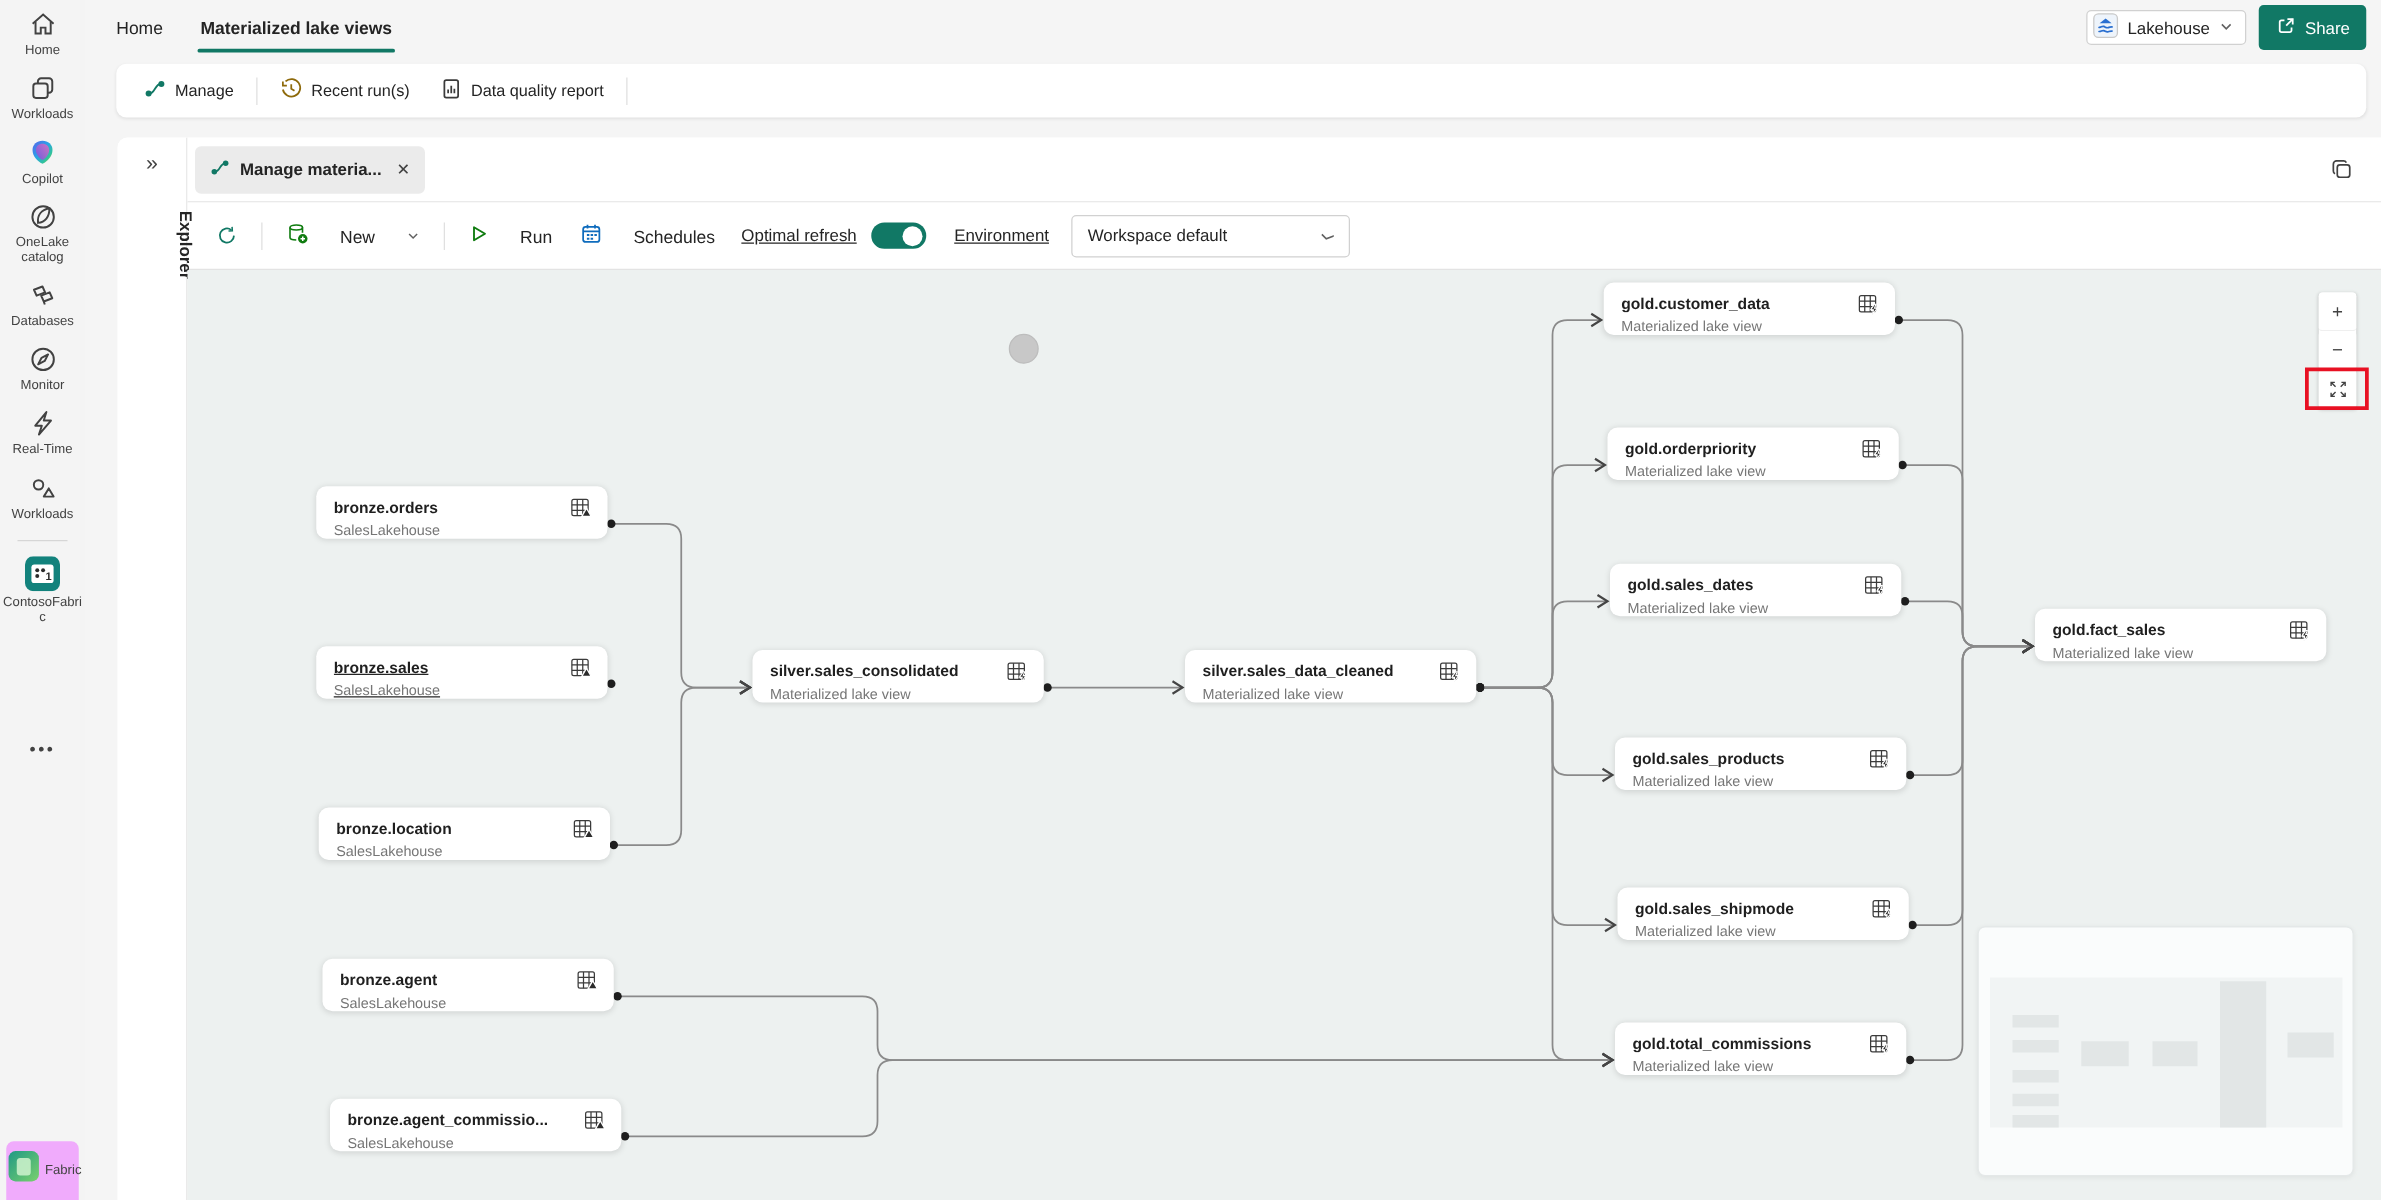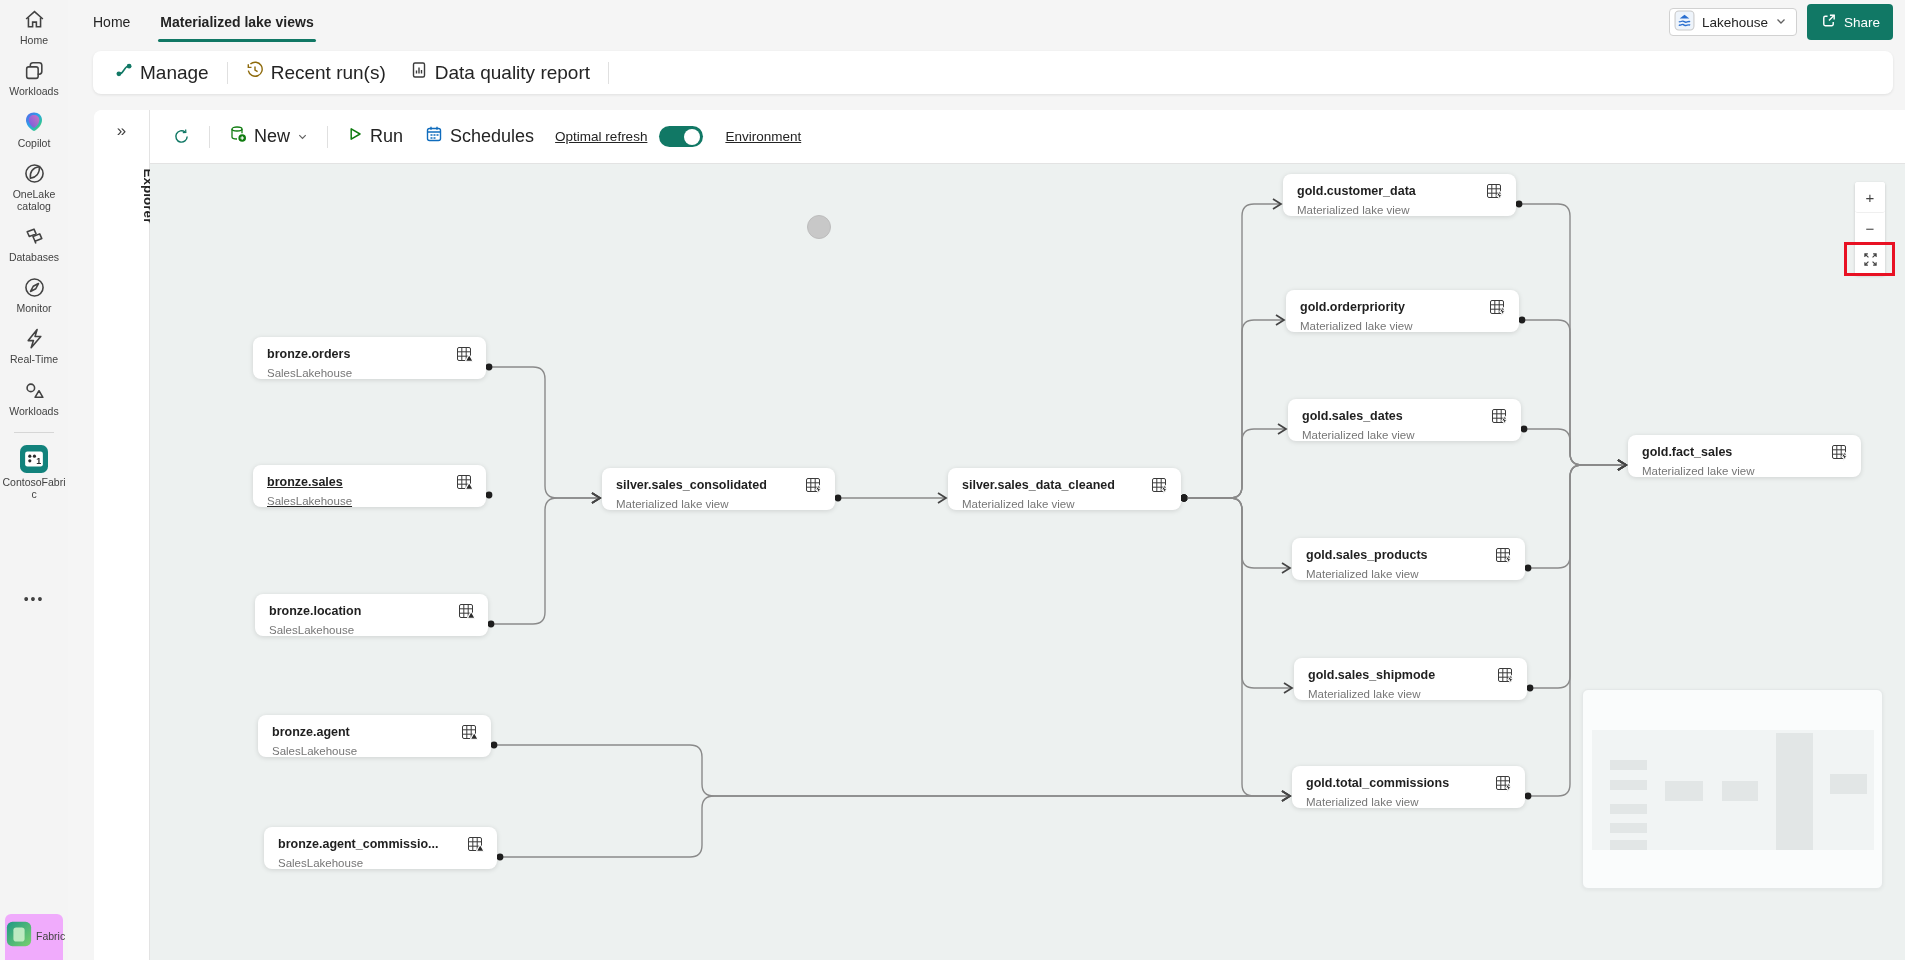--- a/index.html
+++ b/index.html
@@ -23,37 +23,37 @@
   .top-tab.active { font-weight:700; }
   .top-tab.active::after { content:""; position:absolute; left:-2px; right:-2px; bottom:2px; height:3px; border-radius:2px; background:var(--accent); }
   .top-tab + .top-tab { margin-left:30px; }
   .topbar-right { margin-left:auto; display:flex; align-items:center; gap:10px; margin-right:12px; }
   .lakehouse-chip { height:28px; background:#fff; border:1px solid #d1d1d1; border-radius:4px; display:flex; align-items:center; gap:7px; padding:0 9px 0 4px; font-size:13.5px; cursor:pointer; }
   .share-btn { height:30px; background:var(--accent); color:#fff; border:none; border-radius:4px; display:flex; align-items:center; gap:7px; padding:18px 13px; font-size:13.5px; font-family:inherit; cursor:pointer; }
 
   
   .ribbon-row { position:absolute; left:68px; top:44px; right:0; height:66px; background:#f5f5f5; }
   .ribbon { position:absolute; left:25px; right:12px; top:7px; height:43px; background:#fff; border-radius:8px; box-shadow:0 1px 3px rgba(0,0,0,.09); display:flex; align-items:center; padding:0 10px; }
-  .ribbon-btn { display:flex; align-items:center; gap:7px; font-size:19px; color:#242424; padding:0 12px; height:32px; border-radius:4px; cursor:pointer; background:transparent; border:none; font-family:inherit; }
+  .ribbon-btn { display:flex; align-items:center; gap:7px; font-size:13px; color:#242424; padding:0 12px; height:32px; border-radius:4px; cursor:pointer; background:transparent; border:none; font-family:inherit; }
   .v-div { width:1px; height:22px; background:#e0e0e0; margin:0 6px; }
 
   
   .workspace { position:absolute; left:94px; top:110px; right:0; bottom:0; background:#fff; border-top-left-radius:8px; display:flex; overflow:hidden; }
   .explorer-strip { width:56px; background:#fff; border-right:1px solid #e3e3e3; display:flex; flex-direction:column; align-items:center; padding-top:12px; }
   .expand-btn { font-size:17px; color:#424242; cursor:pointer; line-height:1; }
   .explorer-label { margin-top:22px; font-size:13.5px; font-weight:700; color:#242424; transform:rotate(90deg); transform-origin:center; white-space:nowrap; height:70px; }
   .editor { flex:1; display:flex; flex-direction:column; min-width:0; }
 
   .tabstrip { height:52px; background:#fff; border-bottom:1px solid #e3e3e3; display:flex; align-items:center; padding:0 21px 0 6px; }
   .doc-tab { height:38px; background:#ebebeb; border-radius:5px; display:flex; align-items:center; gap:8px; padding:0 12px; font-size:13.5px; font-weight:700; color:#242424; cursor:pointer; }
   .doc-tab .close { font-weight:400; font-size:13px; color:#424242; margin-left:4px; cursor:pointer; }
   .copy-btn { margin-left:auto; cursor:pointer; display:flex; }
 
   .canvas-toolbar { height:54px; background:#fff; border-bottom:1px solid #e3e3e3; display:flex; align-items:center; padding:0 14px; gap:4px; }
-  .ct-btn { display:flex; align-items:center; gap:7px; font-size:18px; color:#242424; background:transparent; border:none; font-family:inherit; padding:0 9px; height:34px; border-radius:4px; cursor:pointer; }
+  .ct-btn { display:flex; align-items:center; gap:25px; font-size:14px; color:#242424; background:transparent; border:none; font-family:inherit; padding:0 9px; height:34px; border-radius:4px; cursor:pointer; }
   .ct-label { font-size:13.5px; color:#242424; padding:0 8px;text-decoration:underline; }
   .toggle { width:44px; height:21px; border-radius:11px; background:var(--accent); position:relative; cursor:pointer; margin-right:10px; }
   .toggle .knob { position:absolute; right:3px; top:2.5px; width:16px; height:16px; border-radius:50%; background:#fff; }
   .select { width:223px; height:34px; border:1px solid #d1d1d1; border-radius:4px; display:flex; align-items:center; padding:0 12px; font-size:13.5px; color:#242424; cursor:pointer; margin-left:6px; }
   .select svg { margin-left:auto; }
 
   
   .canvas { flex:1; position:relative; background:#edf1f0; overflow:hidden; }
   #edges { position:absolute; left:0; top:0; }
   .node { position:absolute; width:233px; height:42px; background:#fff; border-radius:8px; box-shadow:0 1px 5px rgba(0,0,0,.13); padding:10px 14px; cursor:pointer; }
@@ -267,20 +267,39 @@
 </div>
 
 <div class="workspace">
   <div class="explorer-strip">
     <div class="expand-btn">»</div>
     <div class="explorer-label">Explorer</div>
   </div>
 
   <div class="editor">
 
+    <div class="tabstrip">
+      <div class="doc-tab">
+        <span>
+          <svg width="16" height="16" viewBox="0 0 18 18">
+              <path d="M4.5 12.8c4.5 0 4.5-7.6 9-7.6" fill="none" stroke="#117865" stroke-width="1.6"></path>
+              <circle cx="3.9" cy="12.8" r="2.5" fill="#117865"></circle>
+              <circle cx="14.1" cy="5.2" r="2.5" fill="#117865"></circle>
+            </svg>
+        </span>
+        <span>Manage materia...</span>
+        <span class="close">✕</span>
+      </div>
+      <div class="copy-btn">
+        <svg width="21" height="21" viewBox="0 0 20 20" fill="none" stroke="#424242" stroke-width="1.3">
+            <rect x="6.5" y="6.5" width="9.5" height="9.5" rx="2"></rect>
+            <path d="M4.8 13.4A2.4 2.4 0 0 1 3.5 11.2V6A2.5 2.5 0 0 1 6 3.5h5.2a2.4 2.4 0 0 1 2.2 1.3"></path>
+          </svg>
+      </div>
+    </div>
 
     <div class="canvas-toolbar">
       <button class="ct-btn">
         <svg width="17" height="17" viewBox="0 0 18 18" fill="none" stroke="#117865" stroke-width="1.5">
             <path d="M15 9A6 6 0 1 1 12.8 4.3"></path>
             <path d="M13.4 1.6l.2 3.2-3.2.2" stroke-width="1.3"></path>
           </svg>
       </button>
       <div class="v-div"></div>
       <button class="ct-btn">
@@ -315,20 +334,26 @@
               <path d="M5.5 10h2M8.5 10h2M11.5 10h2M5.5 13h2M8.5 13h2" stroke-width="1.5"></path>
             </svg>
         </span>
         <span>Schedules</span>
       </button>
       <span class="ct-label">Optimal refresh</span>
       <div class="toggle">
           <div class="knob"></div>
         </div>
       <span class="ct-label">Environment</span>
+      <div class="select">
+        <span>Workspace default</span>
+        <svg width="12" height="12" viewBox="0 0 12 12" fill="none" stroke="#616161" stroke-width="1.3">
+            <path d="M2.5 4.5L6 8l9.5-3.5"></path>
+          </svg>
+      </div>
     </div>
 
     <div class="canvas" id="canvas">
       <svg id="edges" width="1755" height="742">
           <path d="M340 203 H383 Q395 203 395 215 V322 Q395 334 407 334 H450" fill="none" stroke="#8a8a8a" stroke-width="1.4"></path>
           <circle cx="339" cy="203" r="3.4" fill="#1f1f1f"></circle>
           <path d="M442 329 L450 334 L442 339" fill="none" stroke="#454545" stroke-width="1.7"></path>
           <circle cx="456" cy="334" r="3.4" fill="#1f1f1f"></circle>
           <path d="M340 331 HNaN Qundefined 331 undefined 343 V322 Qundefined 334 NaN 334 H450" fill="none" stroke="#8a8a8a" stroke-width="1.4"></path>
           <circle cx="339" cy="331" r="3.4" fill="#1f1f1f"></circle>

